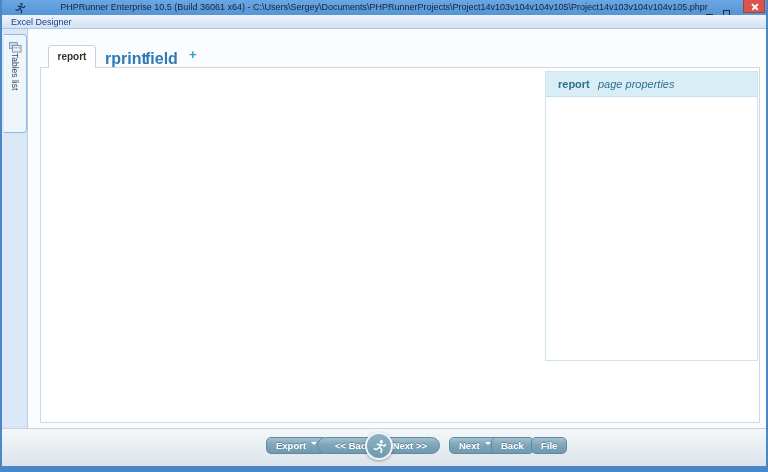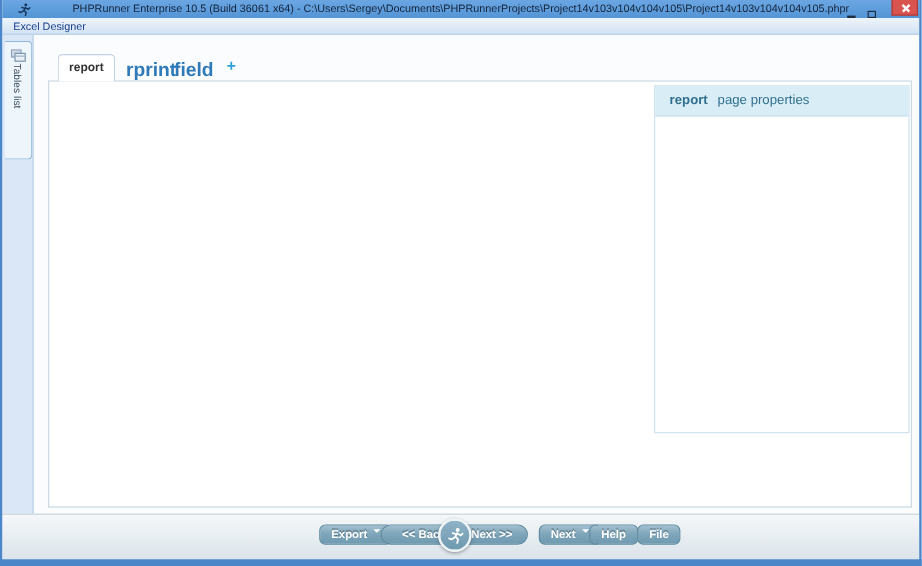--- a/index.html
+++ b/index.html
@@ -64,21 +64,21 @@
   .grow { position:absolute; left:0; width:100%; }
   .r-gray { background:#ededed; }
   .r-green { background:#dff0d8; }
   .r-white { background:#fff; }
 
   
   .props { left:543px; top:71px; width:213px; height:290px; background:#fff; border:1px solid #cfe3f0; z-index:2; }
   .propshead { position:absolute; left:0; top:0; right:0; height:25px; background:#d9edf7; border-bottom:1px solid #c5dfee; }
   .propshead span { font-size:11px; color:#31708f; }
   .propshead .ph-bold { font-weight:bold; position:absolute; left:12px; top:6px; }
-  .propshead .ph-rest { position:absolute; left:52px; top:6px; }
+  .propshead .ph-rest { position:absolute; left:52px; top:6px;font-style:italic; }
   .plabel { font-size:10.5px; color:#444; }
   .pbold { font-size:10.5px; font-weight:bold; color:#222; }
   .pbtn { position:absolute; background:#fff; border:1px solid #c6ccd2; border-radius:3px; font-size:9.5px; color:#333; text-align:center; cursor:pointer; }
   .dots { position:absolute; width:14px; height:11px; background:#fff; border:1px solid #c8c8c8; border-radius:2px; font-size:8px; line-height:6px; color:#666; text-align:center; cursor:pointer; }
   .teal { background:#5bc0de; border:1px solid #46b8da; color:#fff; border-radius:3px; font-size:9.5px; text-align:center; cursor:pointer; position:absolute; }
   .greenbtn { position:absolute; background:#5cb85c; border:1px solid #4cae4c; color:#fff; border-radius:3px; font-size:9.5px; padding:1px 7px; cursor:pointer; }
   .orangebtn { position:absolute; background:#f0ad4e; border:1px solid #eea236; color:#fff; border-radius:3px; font-size:9.5px; padding:1px 7px; cursor:pointer; }
   .help { position:absolute; font-size:11px; font-weight:bold; color:#3d8ec9; cursor:pointer; }
   .hl { position:absolute; height:1px; background:#e8ecef; }
   .cb { position:absolute; width:10px; height:10px; border:1px solid #7a8a99; background:#fff; }
@@ -311,16 +311,16 @@
     <span style="left:17px">&lt;&lt; Back</span>
     <span style="right:12px">Next &gt;&gt;</span>
   </div>
   <div class="bcircle">
     <svg width="15" height="15" viewBox="0 0 20 20">
         <circle cx="12.5" cy="3.5" r="2.2" fill="#fff"></circle>
         <path fill="none" stroke="#fff" stroke-width="2" stroke-linecap="round" stroke-linejoin="round" d="M12 7 L10 11 L13 14 L12 18 M10 11 L6 14 L3 13 M12 7.5 L16 9.5 L18 7.5 M10.5 8 L7 7"></path>
       </svg>
   </div>
   <button class="bbtn" style="left:447px;top:437px"><span>Next</span><span class="wcaret"></span></button>
-  <button class="bbtn" style="left:489px;top:437px"><span>Help</span></button>
+  <button class="bbtn" style="left:489px;top:437px"><span>Back</span></button>
   <button class="bbtn" style="left:529px;top:437px"><span>File</span></button>
 
 </div>
 
 </body></html>

